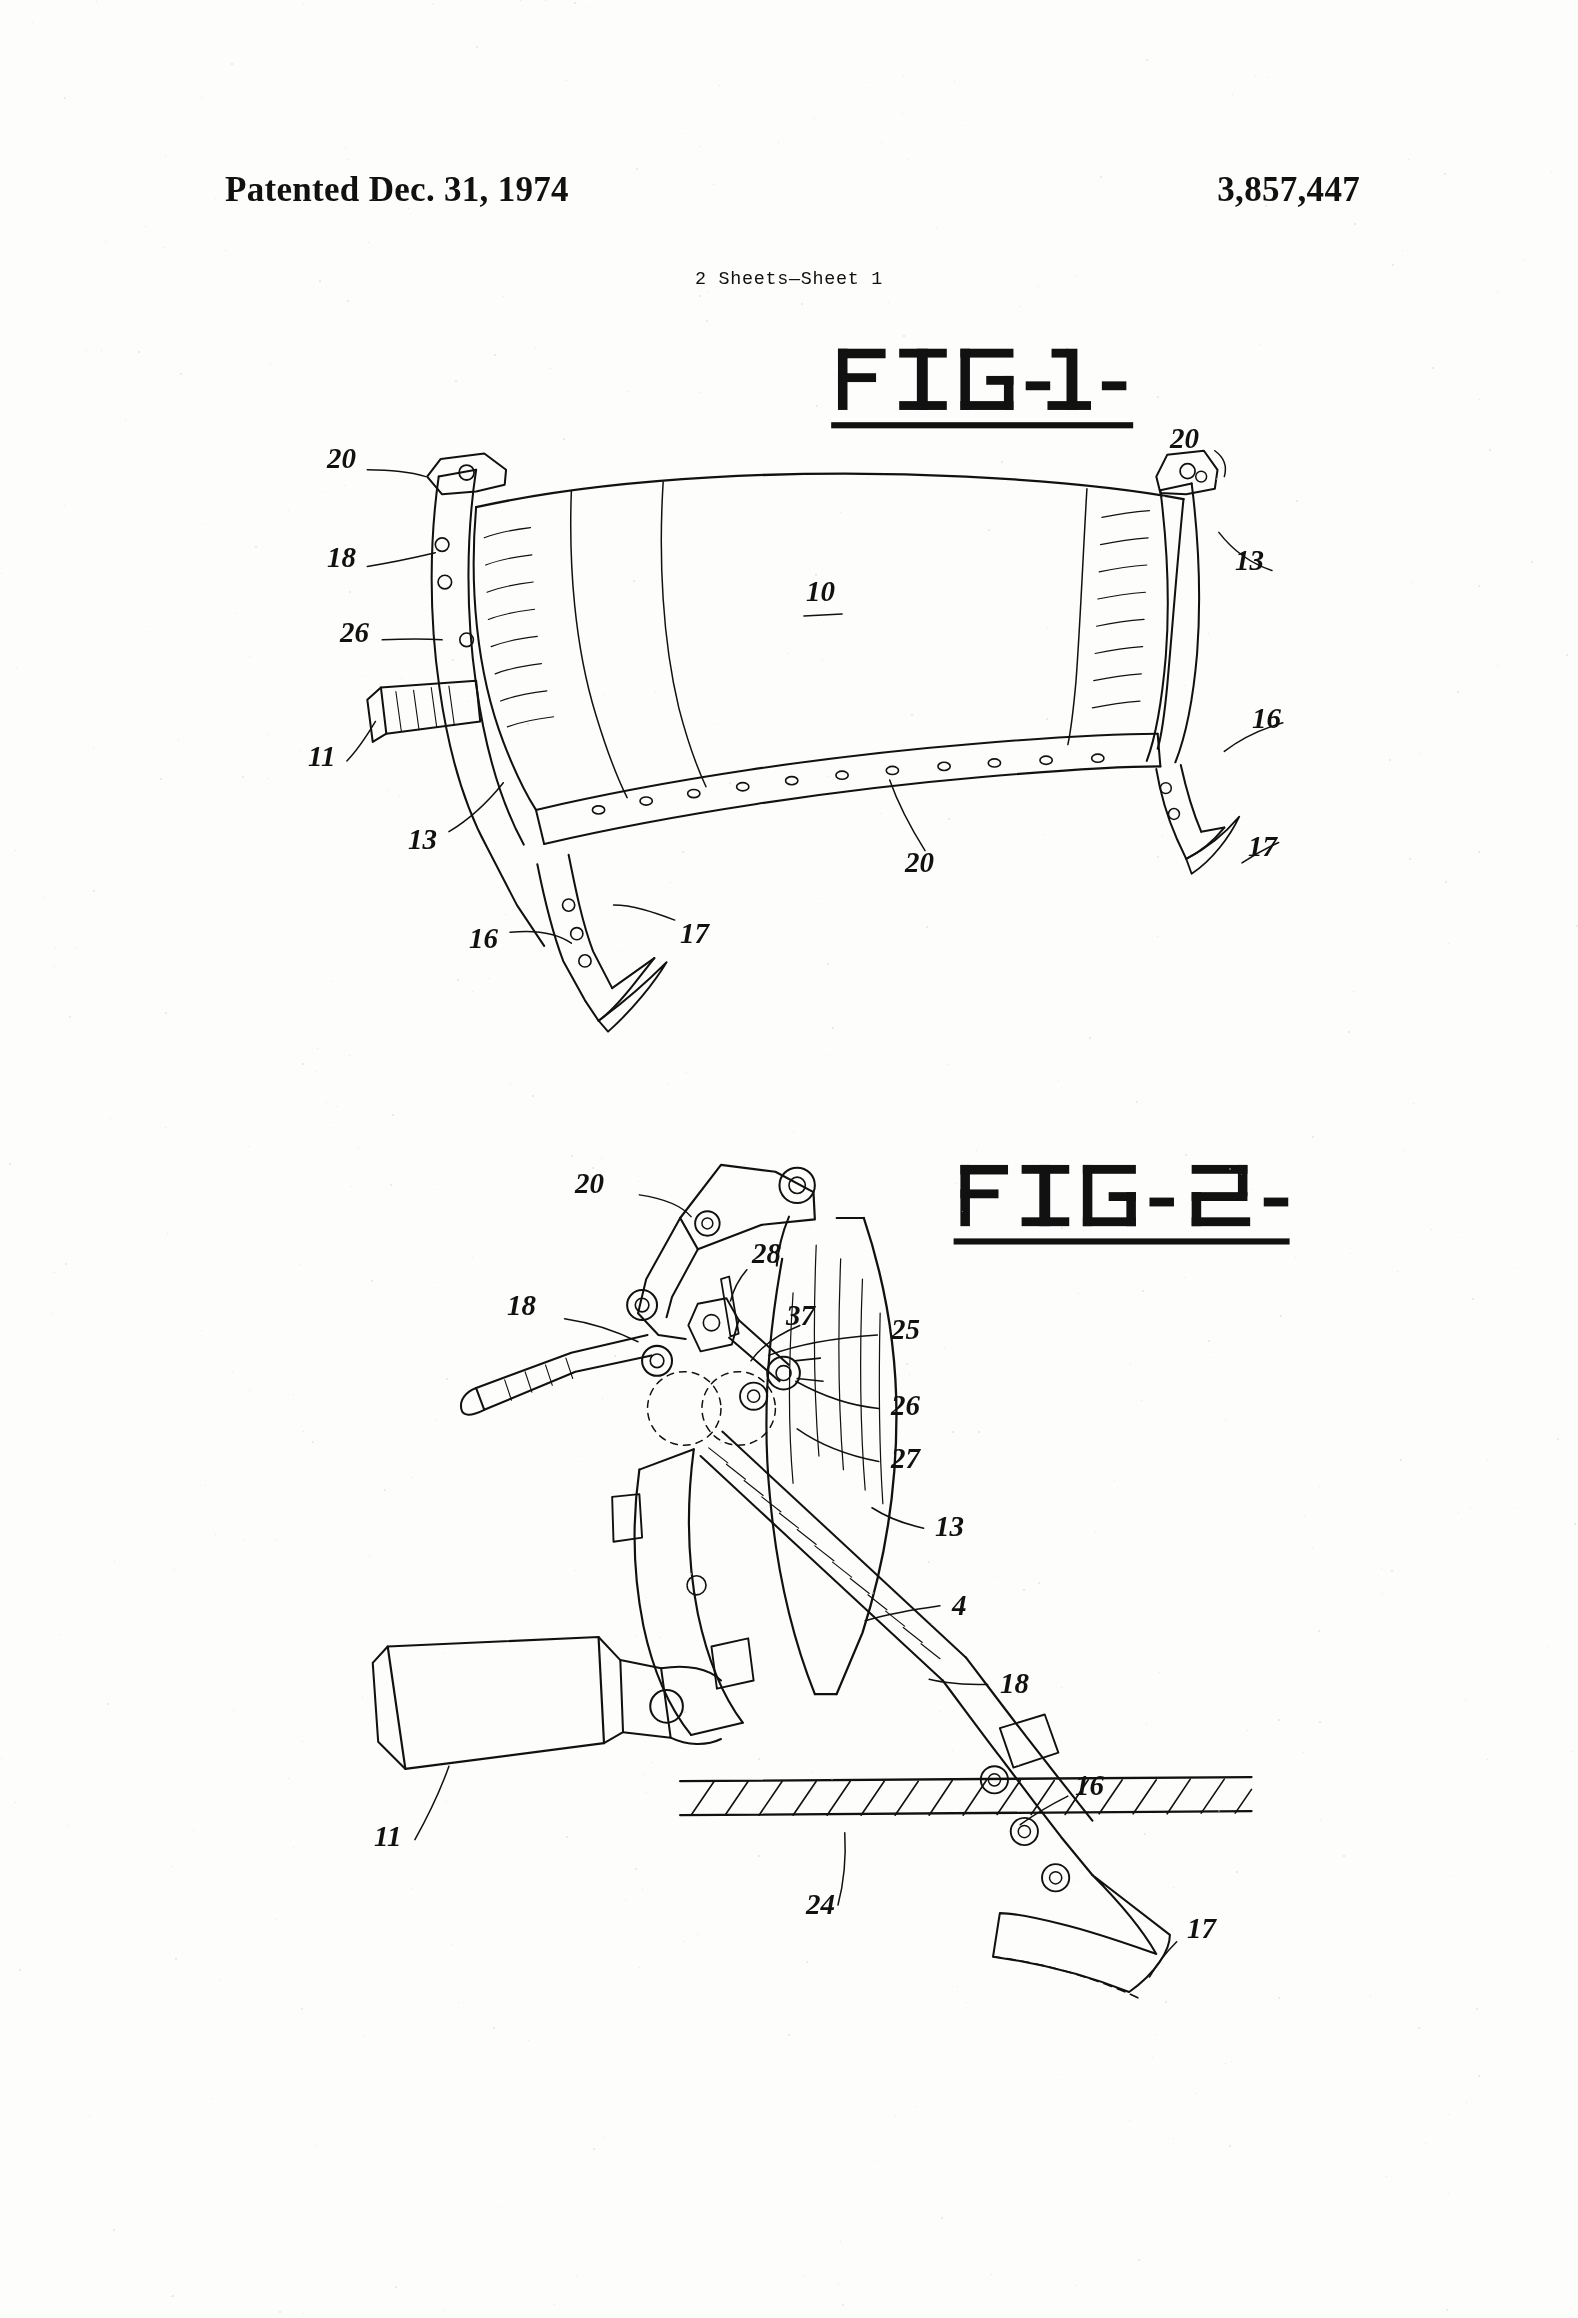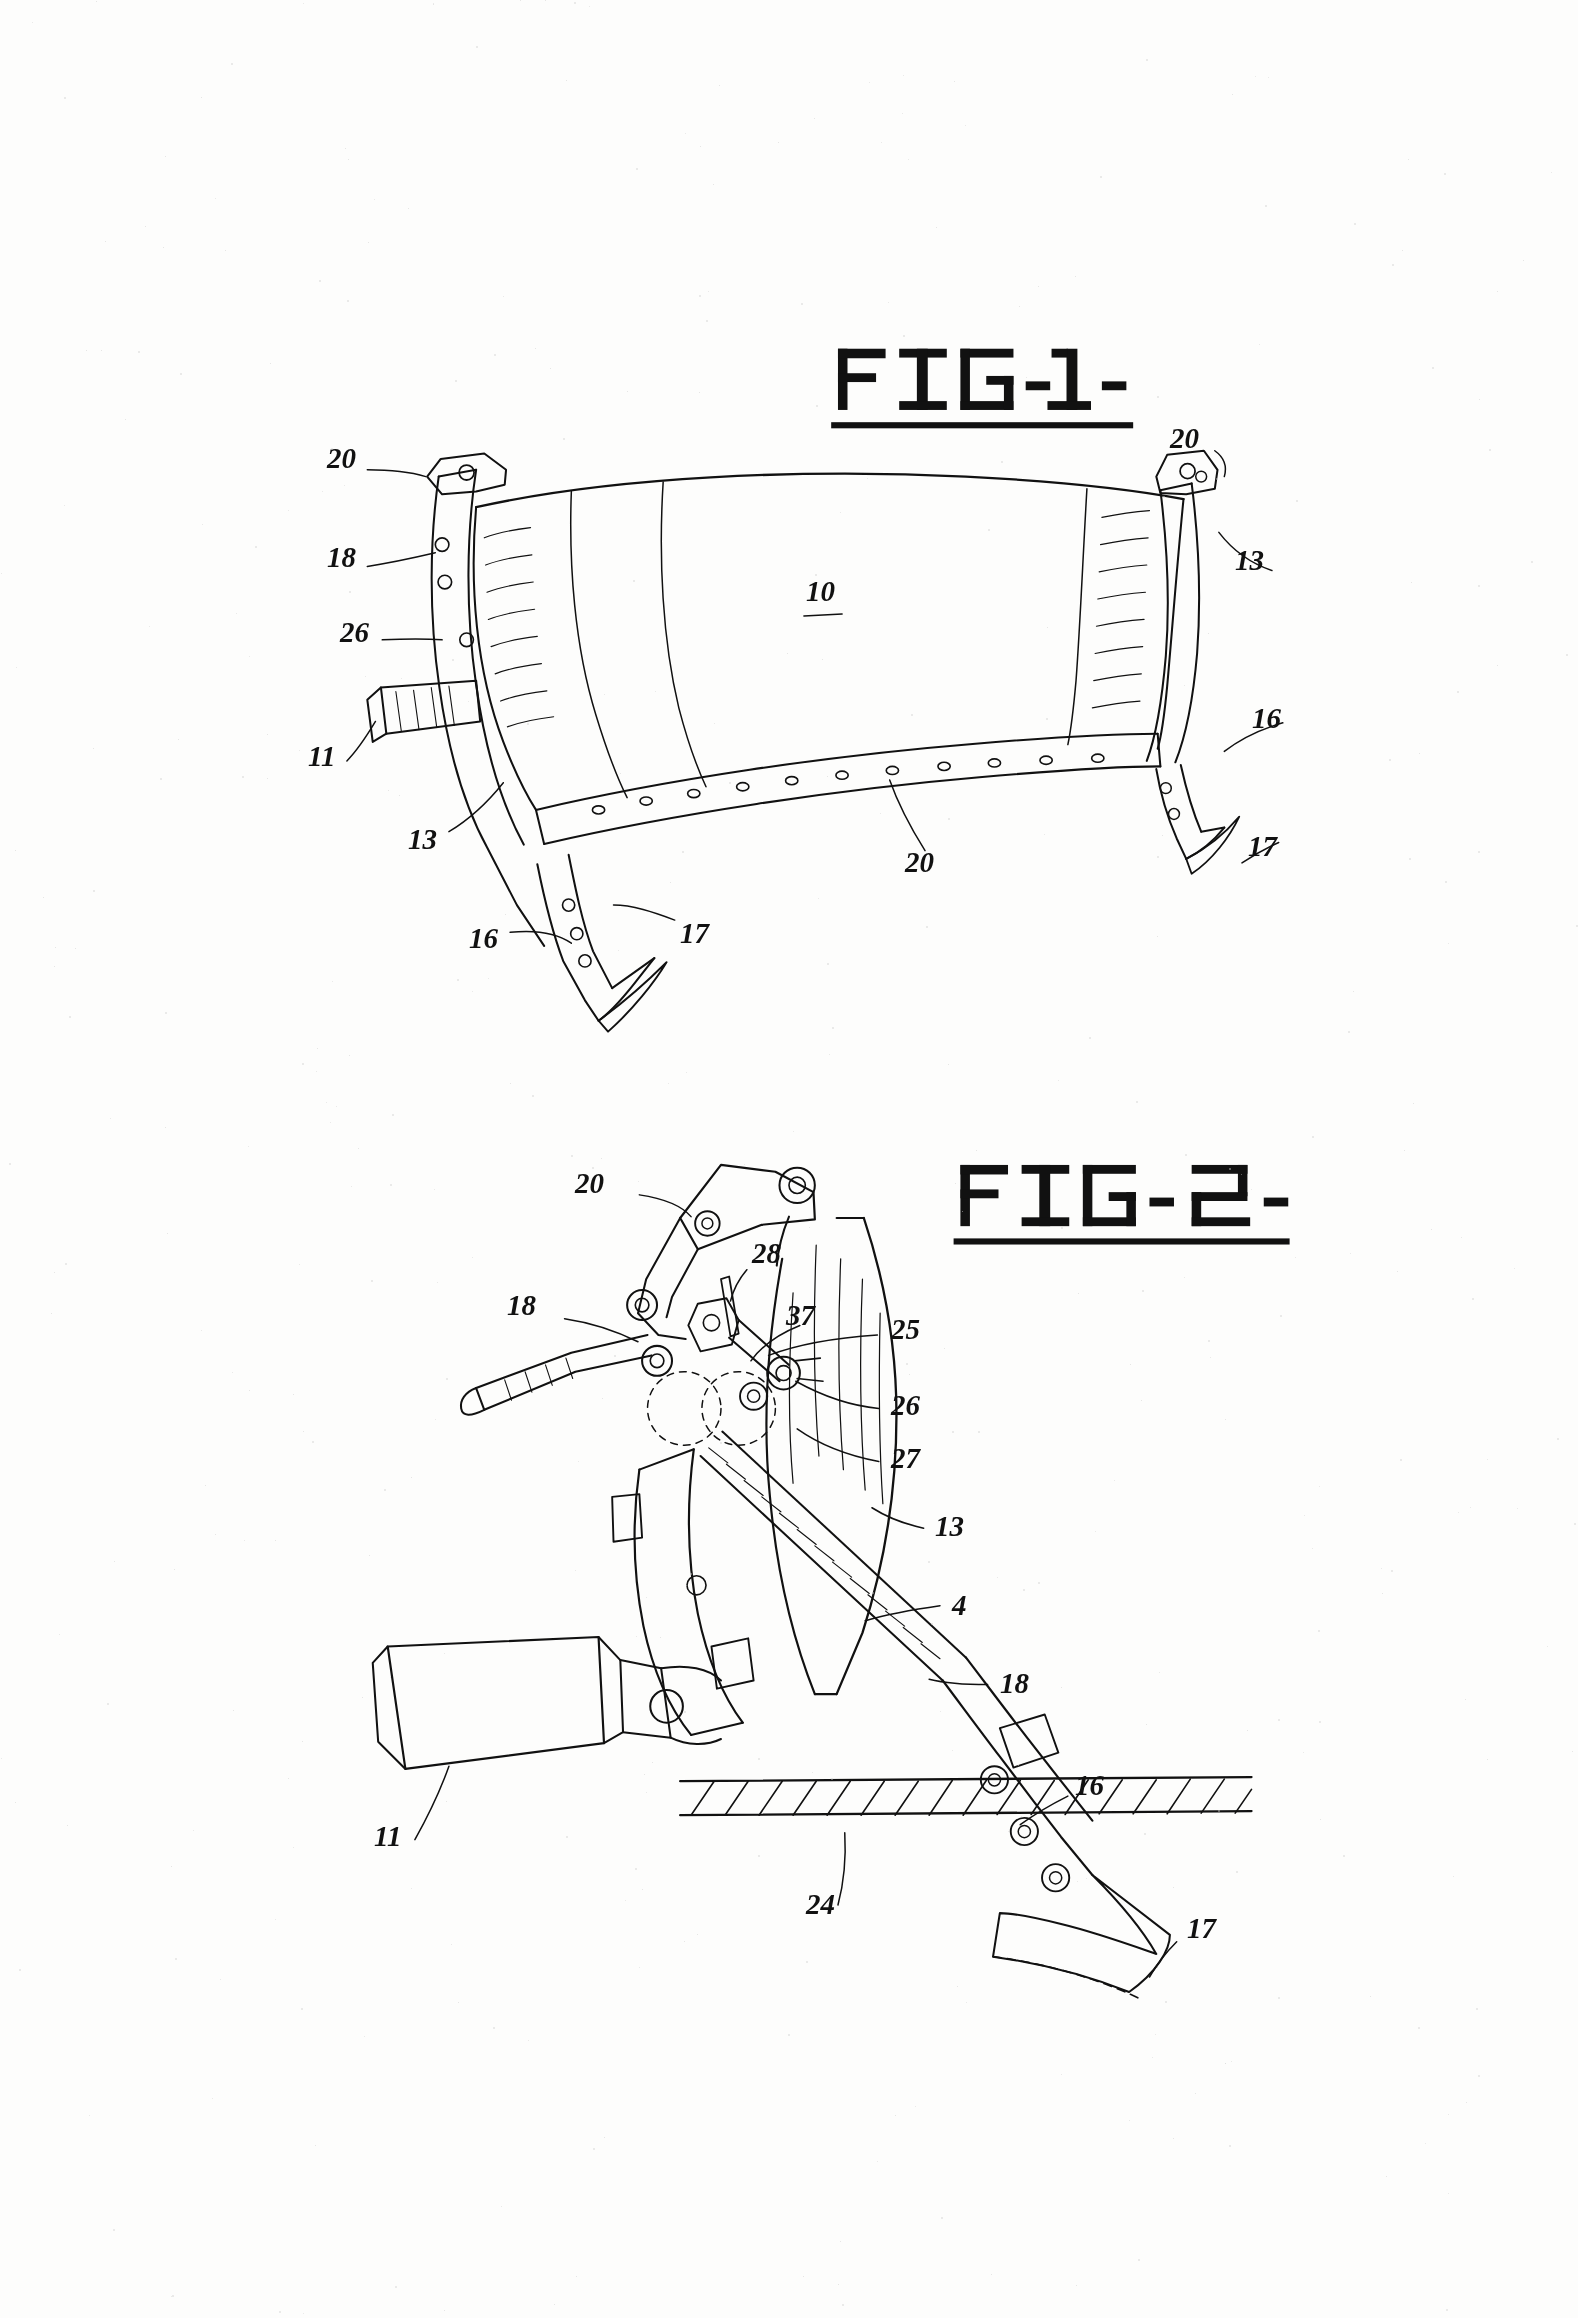--- a/index.html
+++ b/index.html
@@ -80,20 +80,25 @@
     width: 1578px;
     height: 2319px;
     pointer-events: none;
   }
 </style>
 </head>
 <body>
 
 <div class="page">
 
+  <div class="header-line">
+    <div class="patented">Patented  Dec. 31, 1974</div>
+    <div class="patnum">3,857,447</div>
+  </div>
+  <div class="sheets">2 Sheets—Sheet 1</div>
 
   <svg class="art" viewBox="0 0 2320 3408" xmlns="http://www.w3.org/2000/svg">
     <defs>
       <pattern id="hatch" width="14" height="14" patternUnits="userSpaceOnUse" patternTransform="rotate(45)">
         <line x1="0" y1="0" x2="0" y2="14" stroke="#111" stroke-width="2.2"></line>
       </pattern>
       <pattern id="hatch2" width="10" height="10" patternUnits="userSpaceOnUse" patternTransform="rotate(60)">
         <line x1="0" y1="0" x2="0" y2="10" stroke="#111" stroke-width="1.8"></line>
       </pattern>
       <pattern id="ground" width="26" height="26" patternUnits="userSpaceOnUse" patternTransform="rotate(55)">

